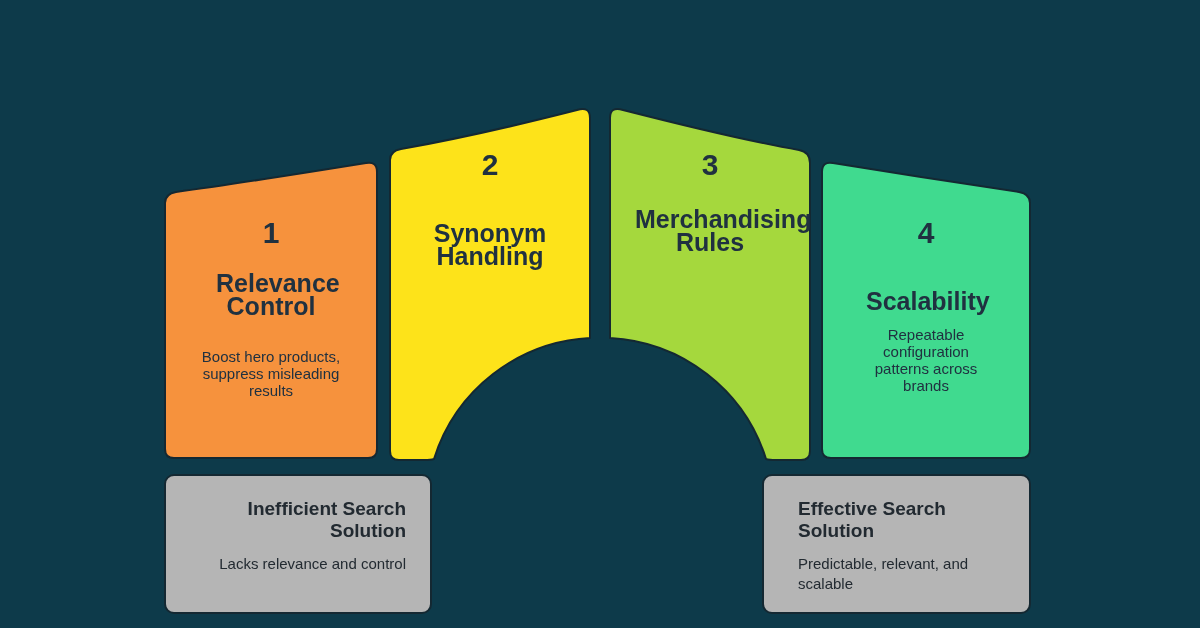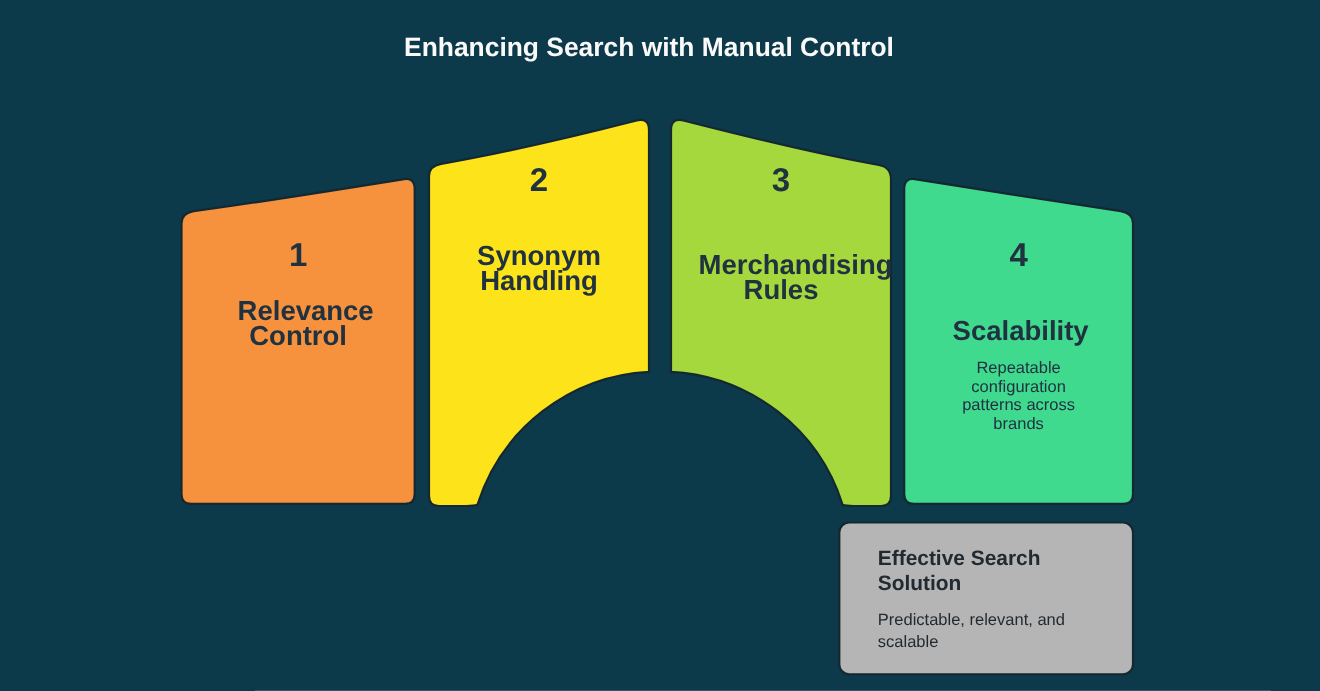--- a/index.html
+++ b/index.html
@@ -106,49 +106,53 @@
     width: 269px;
     text-align: left;
     padding-left: 34px;
   }
 </style>
 </head>
 <body>
 
 <div id="canvas">
 
-  <div class="page-title">Enhancing Search with Manual Control</div>
 
   <svg id="arch-svg" width="1200" height="628" viewBox="0 0 1200 628">
     <path d="M 176,192 C 235,184 310,172 366,163 Q 377,161 377,172 L 377,449 Q 377,458 368,458 L 174,458 Q 165,458 165,449 L 165,203 Q 165,194 176,192 Z" fill="#f6923d"></path>
     <path d="M 401,149 C 458,139 530,122 577,110 Q 590,106 590,118 L 590,338 A 173 173 0 0 0 434,459 Q 431,460 424,460 L 399,460 Q 390,460 390,451 L 390,160 Q 390,151 401,149 Z" fill="#fde31a"></path>
     <path d="M 623,110 C 670,122 742,140 799,150 Q 810,152 810,163 L 810,451 Q 810,460 801,460 L 776,460 Q 769,460 766,459 A 173 173 0 0 0 610,338 L 610,118 Q 610,106 623,110 Z" fill="#a5d83d"></path>
     <path d="M 833,163 C 890,172 965,184 1019,192 Q 1030,194 1030,203 L 1030,449 Q 1030,458 1021,458 L 831,458 Q 822,458 822,449 L 822,172 Q 822,161 833,163 Z" fill="#40da8f"></path>
   </svg>
 
   <div class="panel-text" style="left:165px; top:0; width:212px; height:460px;">
     <div class="panel-number" style="top:216px;">1</div>
     <div class="panel-title" style="top:272px; max-width:110px;">Relevance Control</div>
+    <div class="panel-body" style="top:348px; max-width:175px;">Boost hero products, suppress misleading results</div>
   </div>
 
   <div class="panel-text" style="left:390px; top:0; width:200px; height:460px;">
     <div class="panel-number" style="top:148px;">2</div>
     <div class="panel-title" style="top:222px; max-width:120px;">Synonym Handling</div>
   </div>
 
   <div class="panel-text" style="left:610px; top:0; width:200px; height:460px;">
     <div class="panel-number" style="top:148px;">3</div>
-    <div class="panel-title" style="top:230px; max-width:150px;">Merchandising Rules</div>
+    <div class="panel-title" style="top:208px; max-width:150px;">Merchandising Rules</div>
   </div>
 
   <div class="panel-text" style="left:822px; top:0; width:208px; height:460px;">
     <div class="panel-number" style="top:216px;">4</div>
     <div class="panel-title" style="top:290px; max-width:120px;">Scalability</div>
     <div class="panel-body" style="top:326px; max-width:125px;">Repeatable configuration patterns across brands</div>
   </div>
 
+  <div class="footer-box" id="footer-left">
+    <div class="fb-title">Inefficient Search Solution</div>
+    <div class="fb-body">Lacks relevance and control</div>
+  </div>
 
   <div class="footer-box" id="footer-right">
     <div class="fb-title">Effective Search Solution</div>
     <div class="fb-body">Predictable, relevant, and scalable</div>
   </div>
 
 </div>
 
 </body></html>

